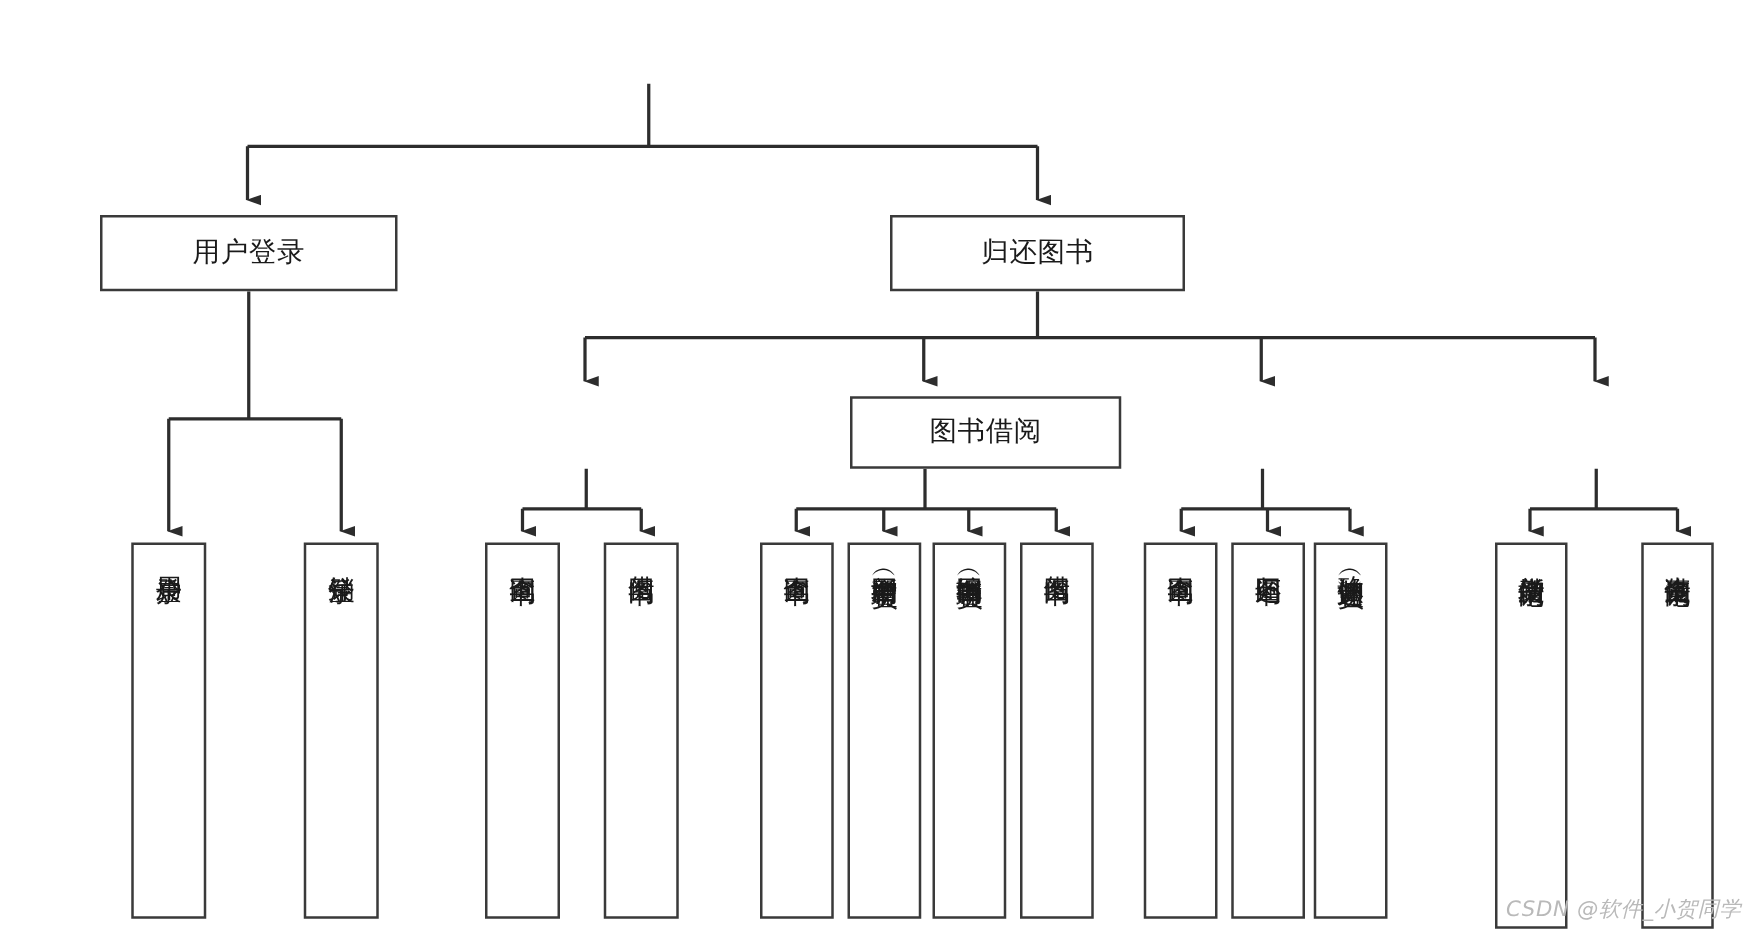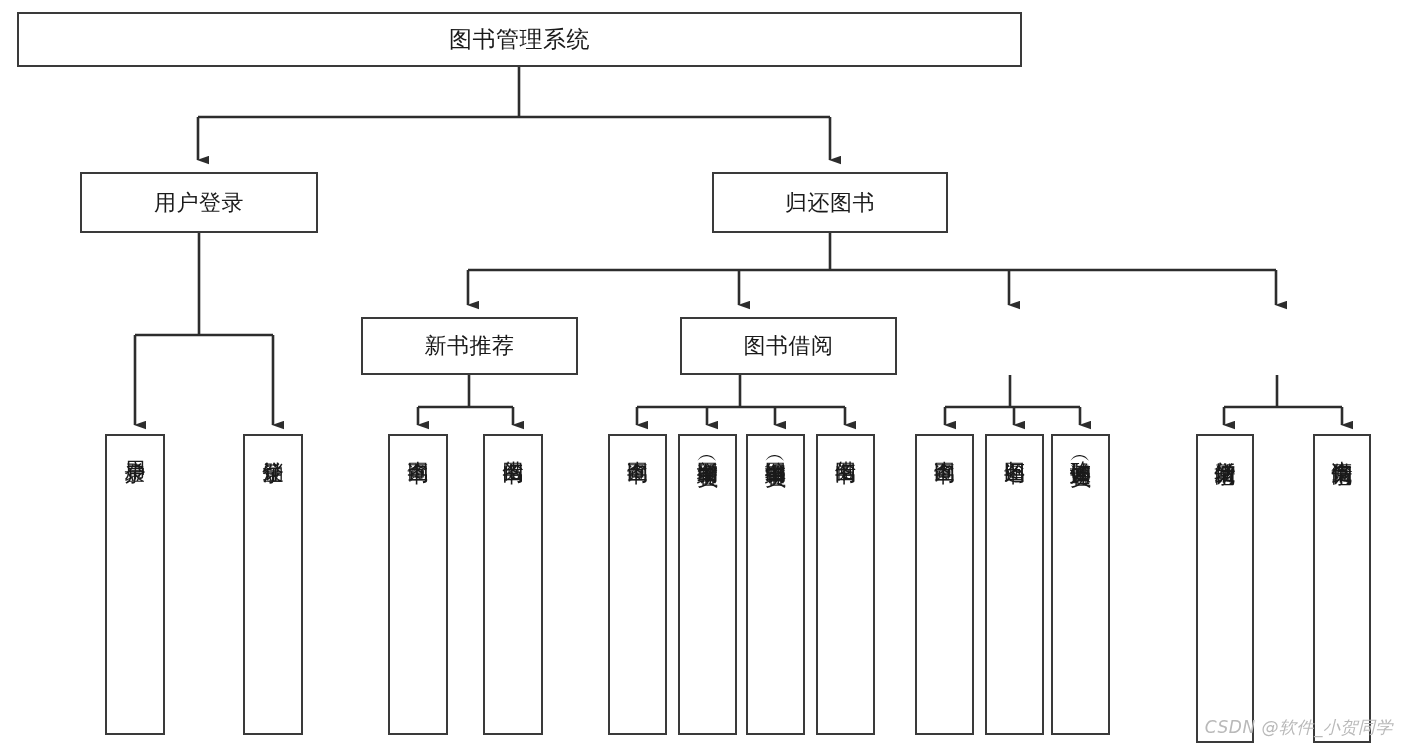--- a/index.html
+++ b/index.html
@@ -123,35 +123,29 @@
       <path d="M1014,407 L1014,425" marker-end="url(#arrow)"></path>
       <path d="M1080,407 L1080,425" marker-end="url(#arrow)"></path>
 
       <path d="M1277,375 L1277,407"></path>
       <path d="M1224,407 L1342,407"></path>
       <path d="M1224,407 L1224,425" marker-end="url(#arrow)"></path>
       <path d="M1342,407 L1342,425" marker-end="url(#arrow)"></path>
     </g>
   </svg>
 
-  <div class="node h root" style="left:17px; top:12px; width:1005px; height:55px;">
-    <span class="label">图书管理系统</span>
-  </div>
 
   <div class="node h" style="left:80px; top:172px; width:238px; height:61px;">
     <span class="label">用户登录</span>
   </div>
 
   <div class="node h" style="left:712px; top:172px; width:236px; height:61px;">
     <span class="label">归还图书</span>
   </div>
 
-  <div class="node h" style="left:361px; top:317px; width:217px; height:58px;">
-    <span class="label">新书推荐</span>
-  </div>
 
   <div class="node h" style="left:632px; top:317px; width:217px; height:58px;margin-left:48px;">
     <span class="label">图书借阅</span>
   </div>
 
 
 
   <div class="node v" style="left:105px; top:434px; width:60px; height:301px;">
     <span class="label">用户登录</span>
   </div>

